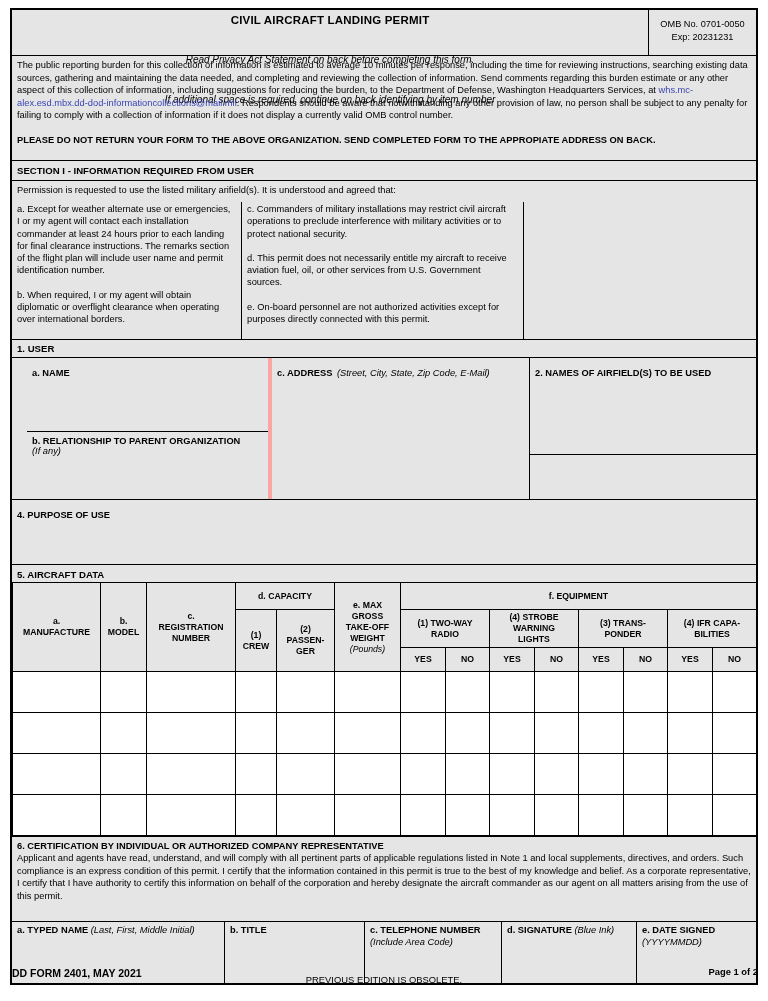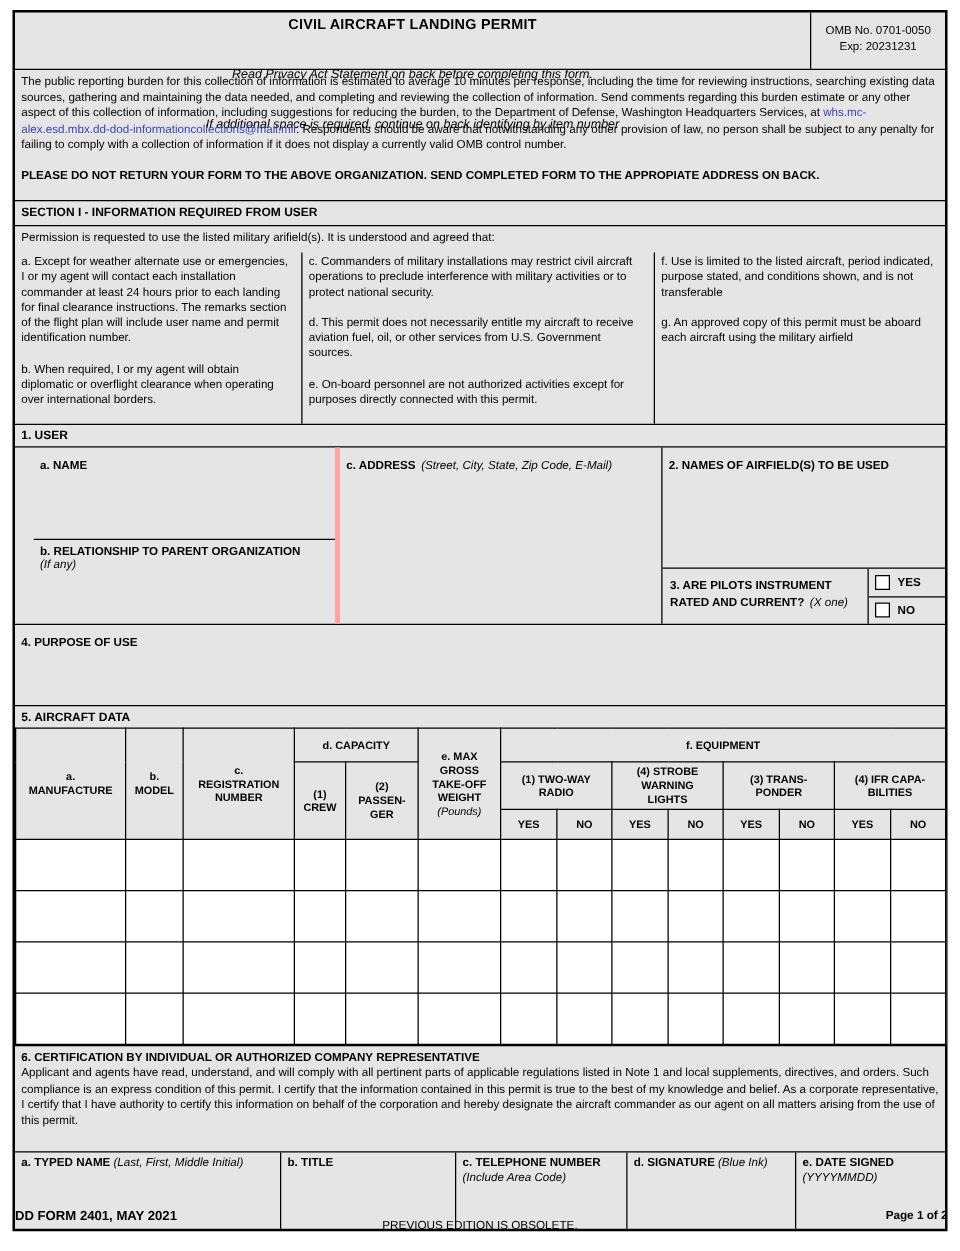--- a/index.html
+++ b/index.html
@@ -132,24 +132,20 @@
     <div class="cols">
       <div class="col col-1">
         <p>a. Except for weather alternate use or emergencies, I or my agent will contact each installation commander at least 24 hours prior to each landing for final clearance instructions. The remarks section of the flight plan will include user name and permit identification number.</p>
         <p>b. When required, I or my agent will obtain diplomatic or overflight clearance when operating over international borders.</p>
       </div>
       <div class="col col-2">
         <p>c. Commanders of military installations may restrict civil aircraft operations to preclude interference with military activities or to protect national security.</p>
         <p>d. This permit does not necessarily entitle my aircraft to receive aviation fuel, oil, or other services from U.S. Government sources.</p>
         <p>e. On-board personnel are not authorized activities except for purposes directly connected with this permit.</p>
       </div>
-      <div class="col col-3">
-        <p>f. Use is limited to the listed aircraft, period indicated, purpose stated, and conditions shown, and is not transferable</p>
-        <p>g. An approved copy of this permit must be aboard each aircraft using the military airfield</p>
-      </div>
     </div>
   </div>
 
   <div class="user-bar sec">1. USER</div>
   <div class="user-grid">
     <div class="ug-left">
       <div class="name-cell">
         <span class="cell-label">a. NAME</span>
       </div>
       <div class="rel-cell">
@@ -157,36 +153,20 @@
         <div class="cell-hint">(If any)</div>
       </div>
     </div>
     <div class="ug-mid">
       <span class="cell-label">c. ADDRESS</span>
       <span class="cell-hint">(Street, City, State, Zip Code, E-Mail)</span>
     </div>
     <div class="ug-right">
       <div class="airfields-cell">
         <span class="cell-label">2. NAMES OF AIRFIELD(S) TO BE USED</span>
-      </div>
-      <div class="pilots-cell">
-        <div class="pilots-label">
-          <span class="cell-label">3. ARE PILOTS INSTRUMENT RATED AND CURRENT?</span>
-          <span class="cell-hint">(X one)</span>
-        </div>
-        <div class="pilots-boxes">
-          <div class="chk-row first">
-            <span class="chk"></span>
-            <span class="chk-label">YES</span>
-          </div>
-          <div class="chk-row">
-            <span class="chk"></span>
-            <span class="chk-label">NO</span>
-          </div>
-        </div>
       </div>
     </div>
   </div>
 
   <div class="purpose sec">
     <span class="cell-label">4. PURPOSE OF USE</span>
   </div>
 
   <div class="aircraft-bar sec">5. AIRCRAFT DATA</div>
   <table class="acft">

